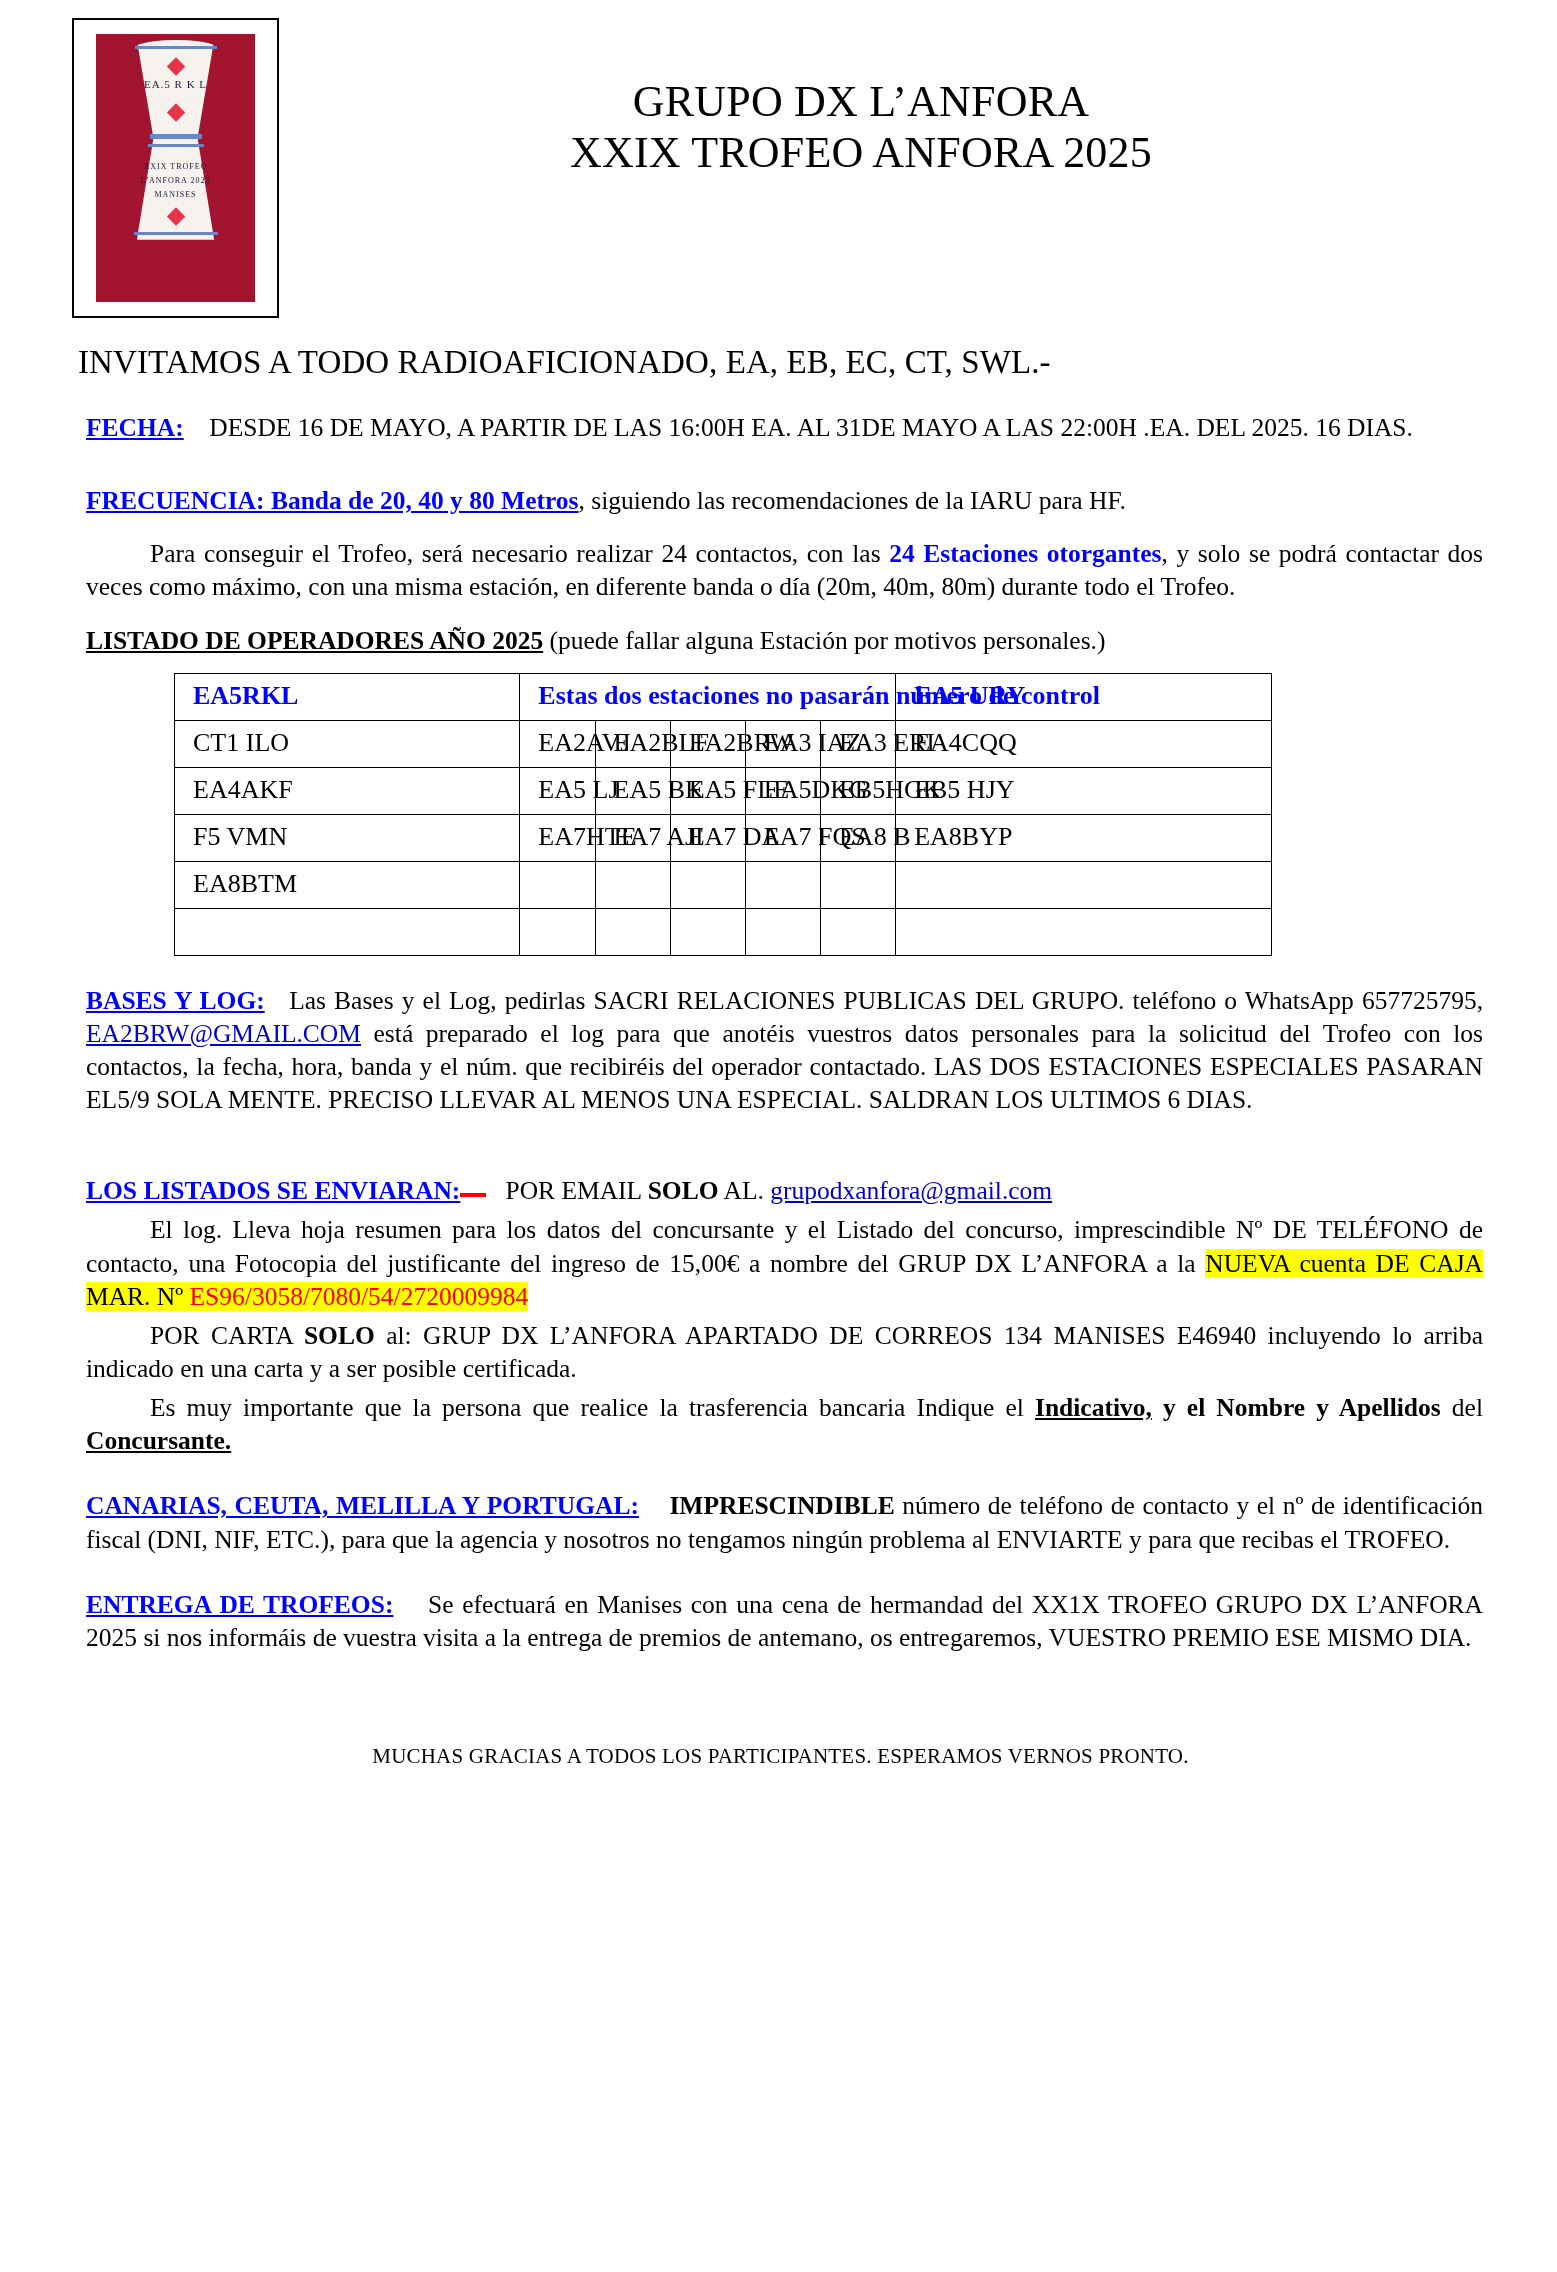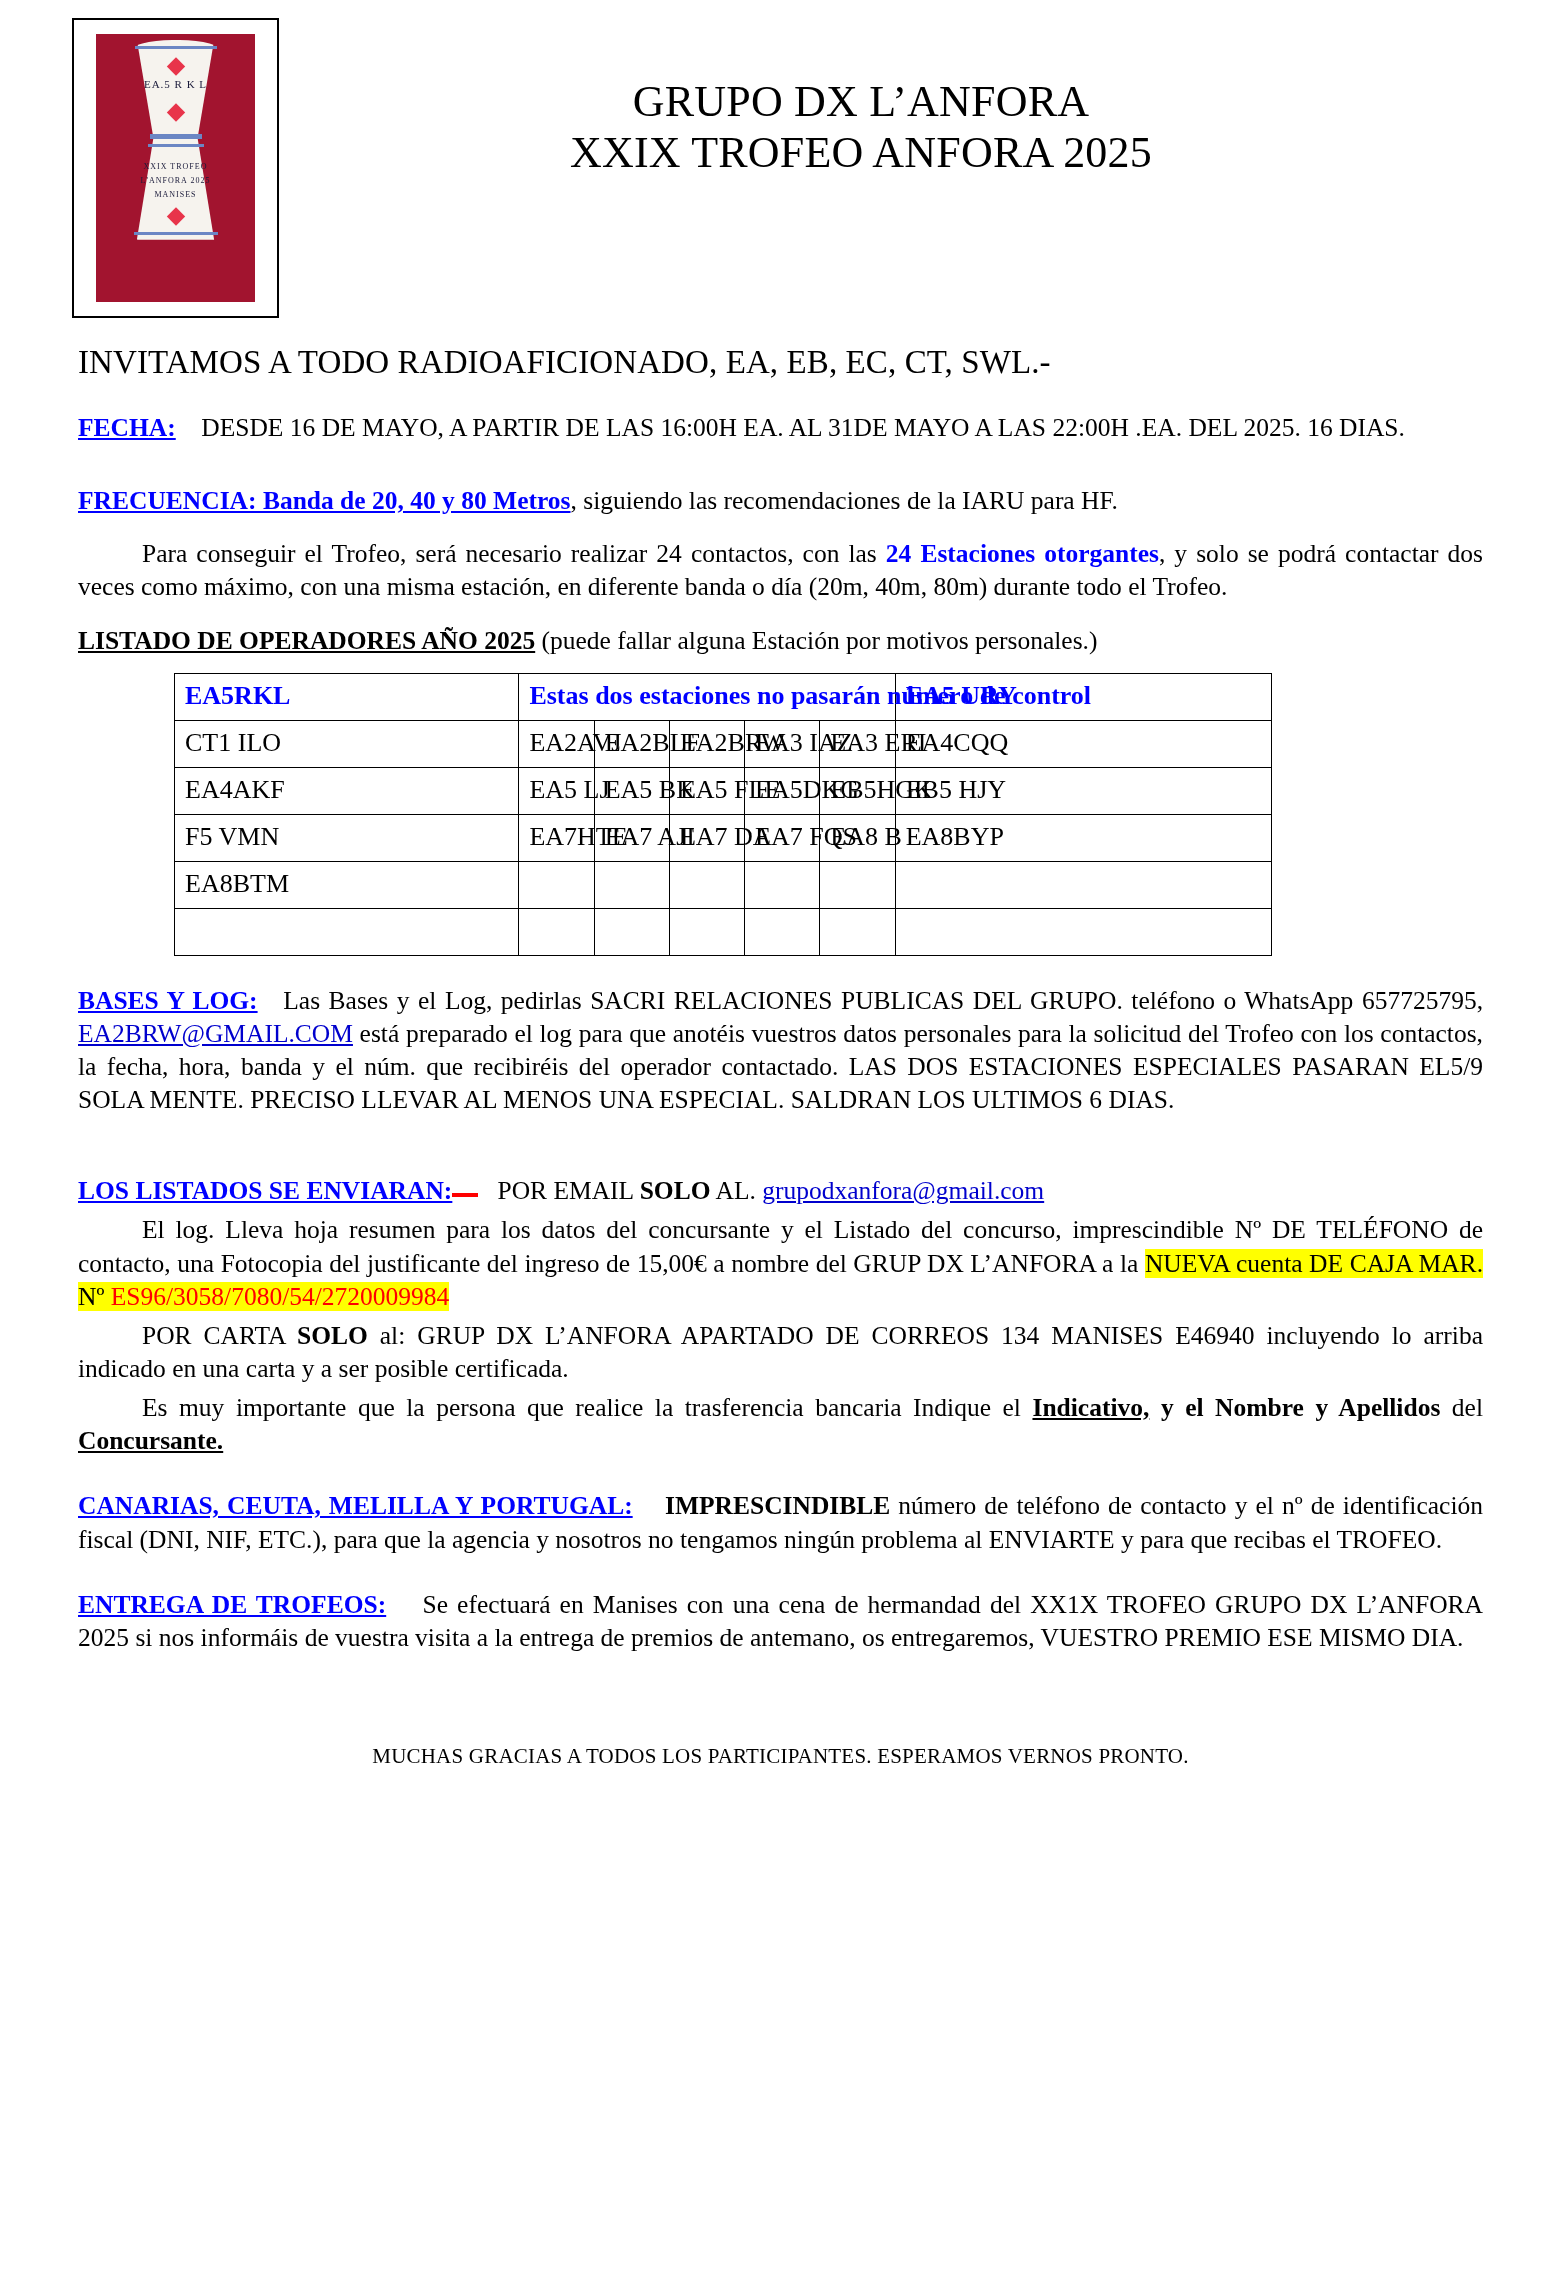--- a/index.html
+++ b/index.html
@@ -107,21 +107,21 @@
   .invite{
     font-size:33px;
     margin-top:26px;
     margin-bottom:30px;
     letter-spacing:0.1px;
   }
   p.para{
     font-size:25.5px;
     line-height:1.30;
     text-align:justify;
-    margin:0 0 6px 0;
+    margin:0 0 6px 8px;
   }
   .gap-sm{height:14px;}
   .gap-md{height:26px;}
   .gap-lg{height:34px;}
   .indent{text-indent:64px;}
 
   .bluehead{color:#0000ff;font-weight:bold;text-decoration:underline;}
   .bluebold{color:#0000ff;font-weight:bold;}
   .bold{font-weight:bold;}
   .ul{text-decoration:underline;}
@@ -136,21 +136,21 @@
   
   table.ops{
     border-collapse:collapse;
     width:1098px;
     margin:16px 0 14px 96px;
     table-layout:fixed;
   }
   table.ops td{
     border:1px solid #000;
     height:42px;
-    padding:1px 8px 3px 10px;
+    padding:1px 8px 3px 18px;
     font-size:26px;
     line-height:1.05;
     vertical-align:middle;
     white-space:nowrap;
   }
   table.ops tr.head td{
     font-weight:bold;
     color:#0000ff;
     font-size:26px;
     border-top:1px solid #000;

